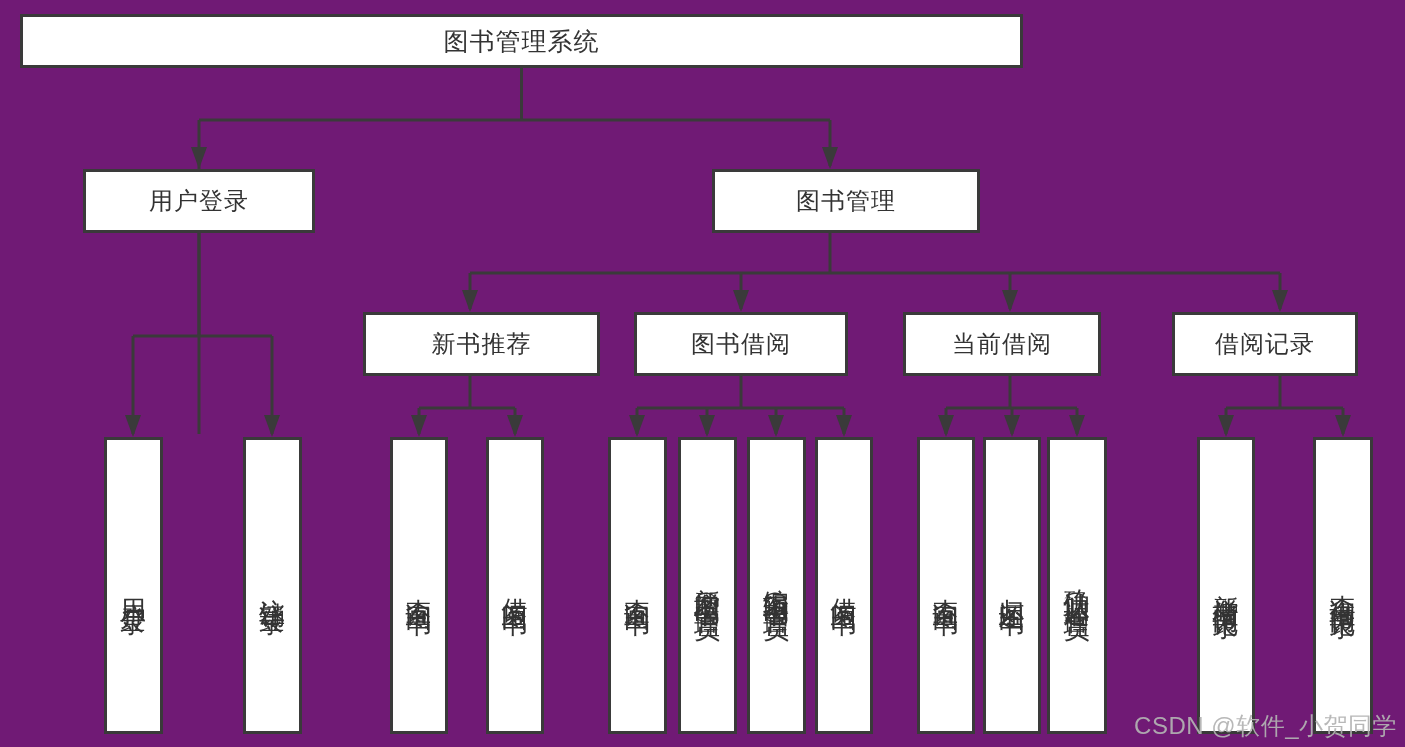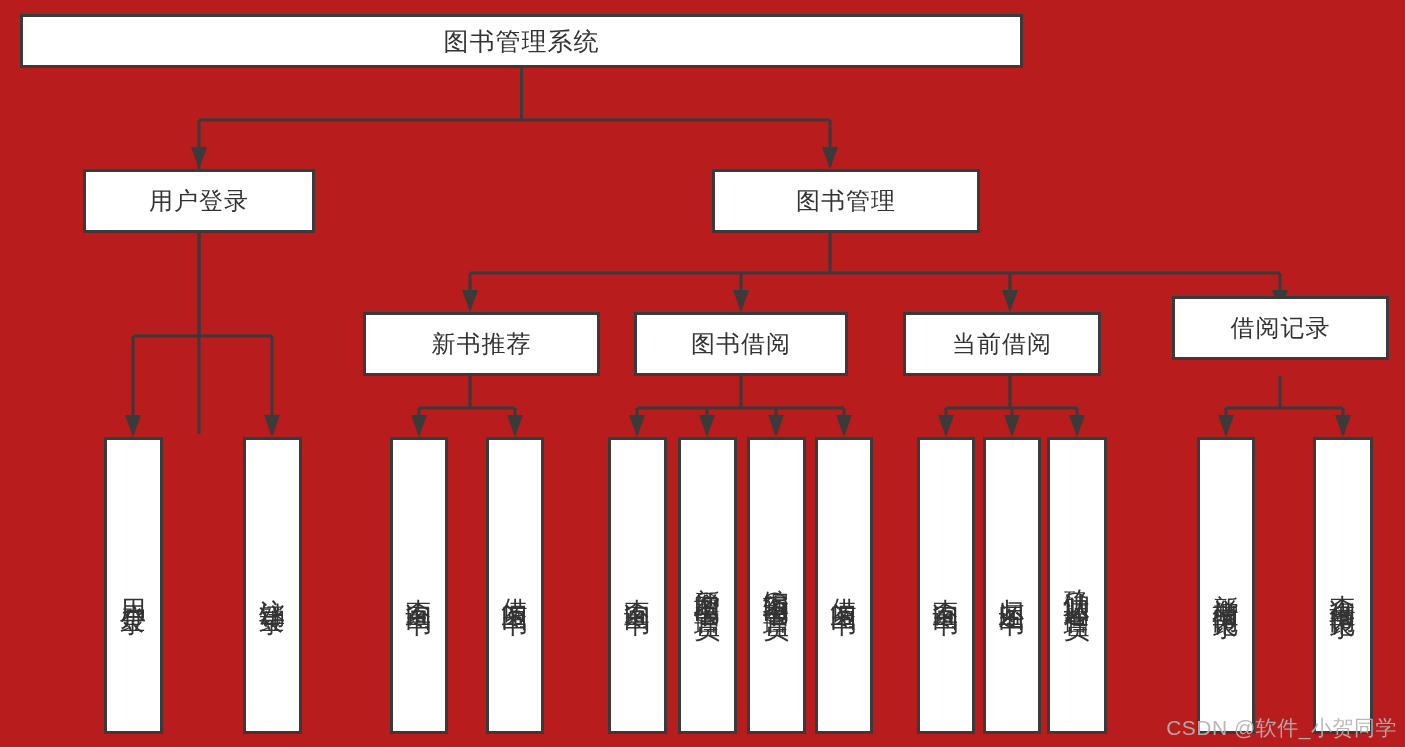--- a/index.html
+++ b/index.html
@@ -5,21 +5,21 @@
   html, body {
     margin: 0;
     padding: 0;
     background: #ffffff;
     font-family: "Liberation Sans", "DejaVu Sans", sans-serif;
   }
   #canvas {
     position: relative;
     width: 1405px;
     height: 747px;
-    background: #b91c1c;
+    background: #701a75;
     overflow: hidden;
   }
   #wires {
     position: absolute;
     left: 0; top: 0;
     width: 1405px;
     height: 747px;
     z-index: 1;
   }
   .node {
@@ -46,21 +46,21 @@
     font-size: 26px;
     line-height: 1.0;
     letter-spacing: 4px;
     white-space: nowrap;
   }
   .watermark {
     position: absolute;
     right: 8px;
     bottom: 5px;
     color: #b3b3b3;
-    font-size: 21px;
+    font-size: 24px;
     letter-spacing: 0.5px;
     z-index: 5;
     opacity: 0.92;
     white-space: nowrap;
   }
 </style>
 </head>
 <body>
 
 <div id="canvas">
@@ -117,21 +117,21 @@
 
   <div class="node" style="left:363px; top:312px; width:237px; height:64px;">
     <span class="h-label">新书推荐</span>
   </div>
   <div class="node" style="left:634px; top:312px; width:214px; height:64px;align-items:center;">
     <span class="h-label">图书借阅</span>
   </div>
   <div class="node" style="left:903px; top:312px; width:198px; height:64px;">
     <span class="h-label">当前借阅</span>
   </div>
-  <div class="node" style="left:1172px; top:296px; width:217px; height:64px;">
+  <div class="node" style="left:1172px; top:312px; width:186px; height:64px;">
     <span class="h-label">借阅记录</span>
   </div>
 
   <div class="node leaf" style="left:104px; top:437px; width:59px; height:297px;">
     <span class="v-label">用户登录</span>
   </div>
   <div class="node leaf" style="left:243px; top:437px; width:59px; height:297px;">
     <span class="v-label">注销登录</span>
   </div>
 

